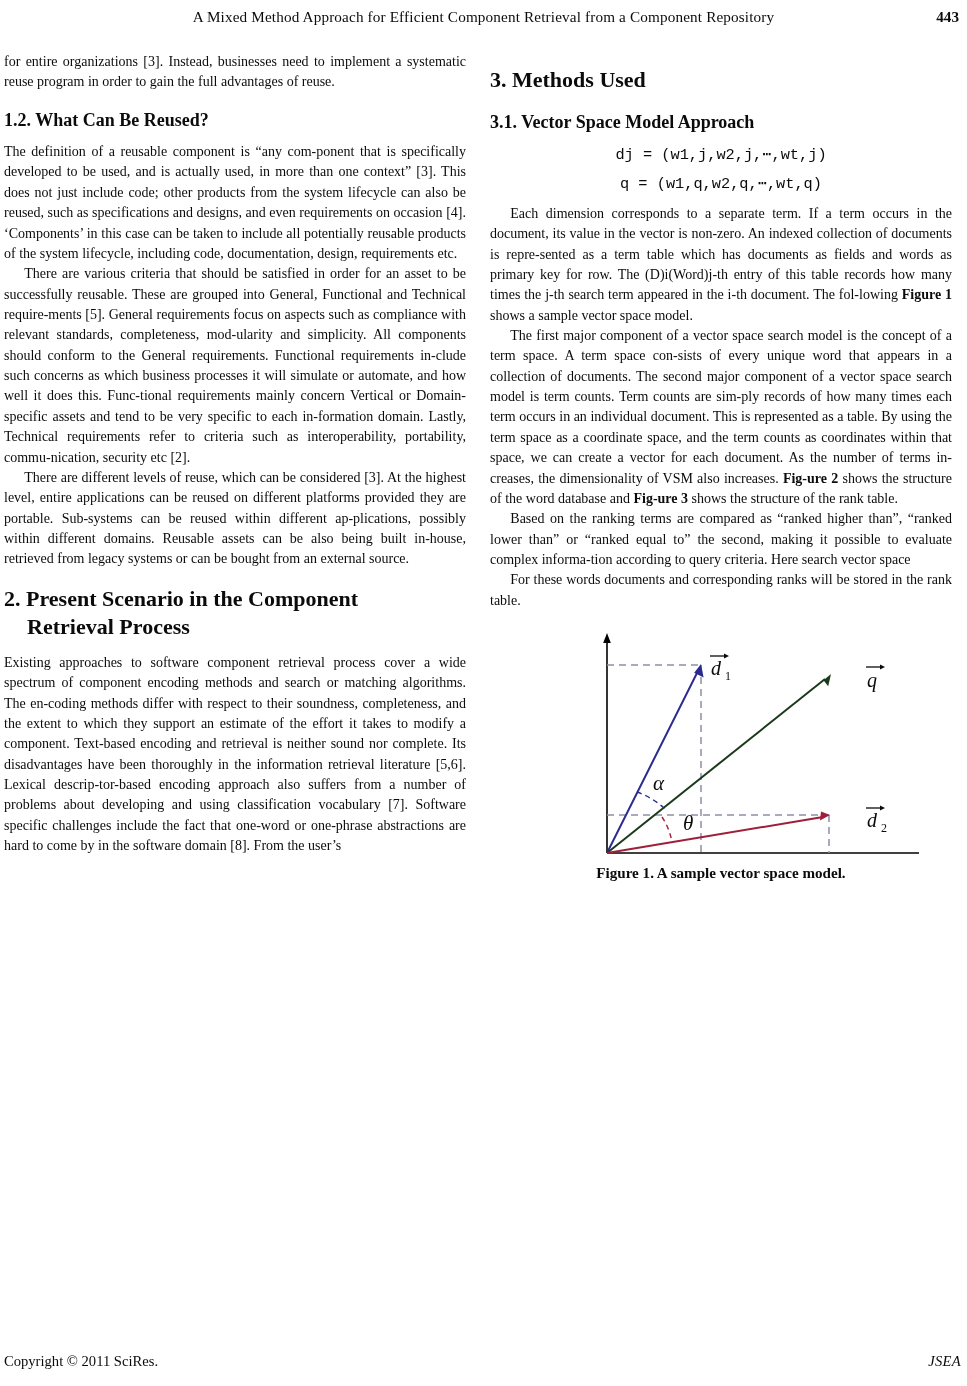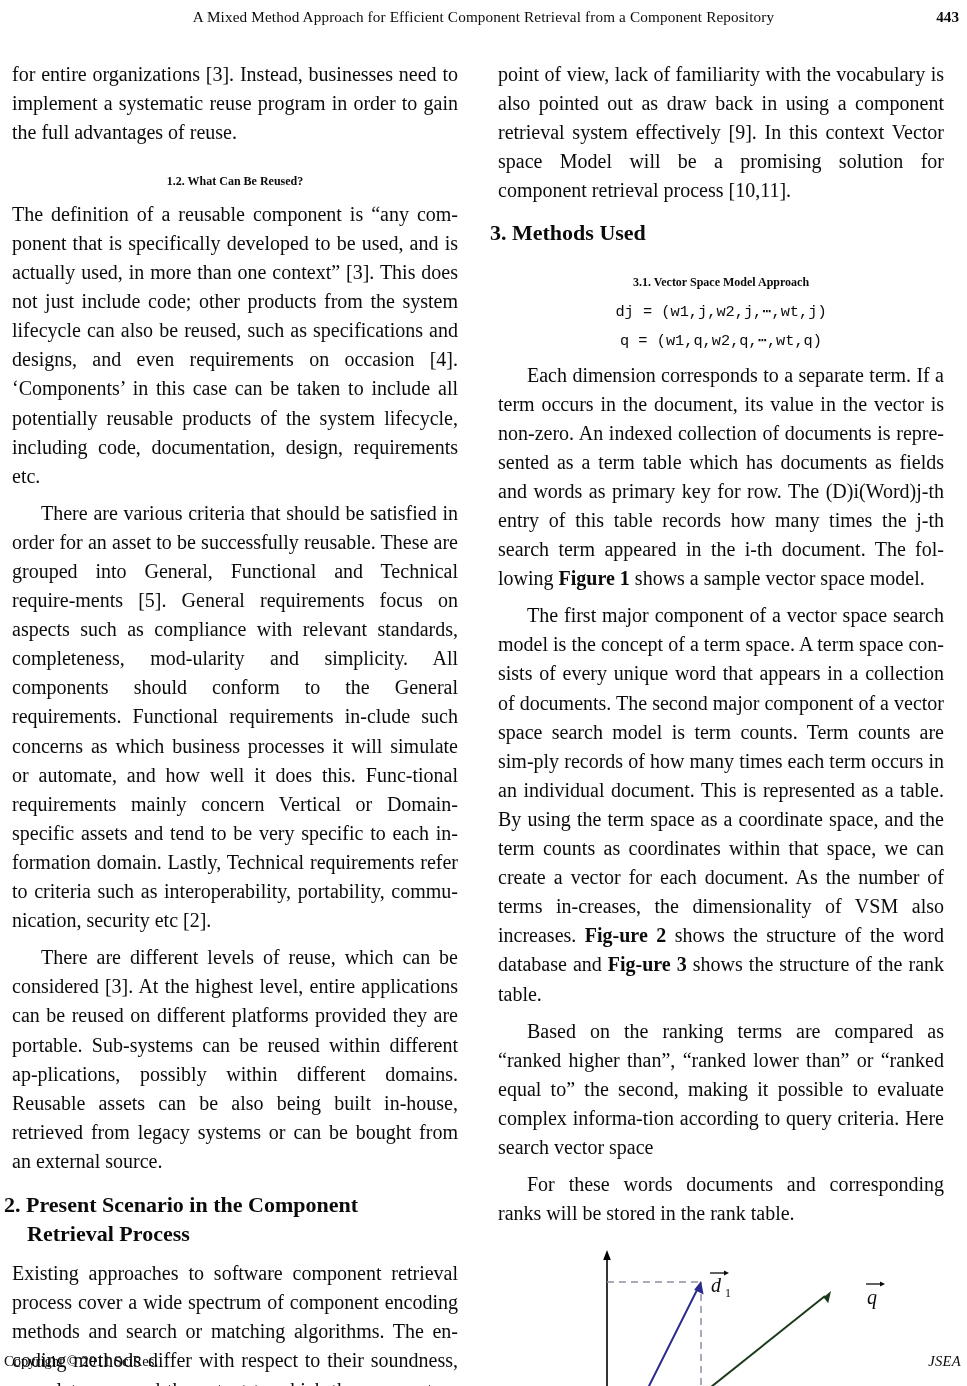--- a/index.html
+++ b/index.html
@@ -58,22 +58,22 @@
     display: flex;
     gap: 24px;
   }
   .col {
     width: 462px;
     flex: 0 0 462px;
     position: relative;
   }
 
   p.body {
-    margin: 8px;
-    font-size: 20px;
+    margin: 0;
+    font-size: 14px;
     line-height: 1.455;
     text-align: justify;
     text-justify: inter-word;
     hyphens: manual;
   }
   p.body + p.body { margin-top: 0; }
   p.indent { text-indent: 1.45em; }
 
   h2.sec {
     margin: 15px 0 11px 0;
@@ -83,25 +83,25 @@
     text-align: left;
   }
   h2.sec.two-line {
     padding-left: 0;
   }
   h2.sec.two-line .l2 {
     display: block;
     padding-left: 1.05em;
   }
   h3.subsec {
-    margin: 27px 0 10px 0;
-    font-size: 12px;
+    margin: 16px 0 10px 0;
+    font-size: 18px;
     font-weight: bold;
     line-height: 1.3;
-    text-align: center;
+    text-align: left;
   }
   h2.sec.tight { margin-top: 14px; margin-bottom: 9px; }
 
   .eq {
     margin: 6px 0 2px 0;
     text-align: center;
     font-size: 15.3px;
     line-height: 1.5;
     font-family: Liberation Mono, monospace;
   }
@@ -170,21 +170,20 @@
         <span class="l1">2. Present Scenario in the Component</span>
         <span class="l2">Retrieval Process</span>
       </h2>
 
       <p class="body">Existing approaches to software component retrieval process cover a wide spectrum of component encoding methods and search or matching algorithms. The en-coding methods differ with respect to their soundness, completeness, and the extent to which they support an estimate of the effort it takes to modify a component. Text-based encoding and retrieval is neither sound nor complete. Its disadvantages have been thoroughly in the information retrieval literature [5,6]. Lexical descrip-tor-based encoding approach also suffers from a number of problems about developing and using classification vocabulary [7]. Software specific challenges include the fact that one-word or one-phrase abstractions are hard to come by in the software domain [8]. From the user’s</p>
 
     </div>
 
     <div class="col">
 
-      <p class="body">point of view, lack of familiarity with the vocabulary is also pointed out as draw back in using a component retrieval system effectively [9]. In this context Vector space Model will be a promising solution for component retrieval process [10,11].</p>
 
       <h2 class="sec tight">3. Methods Used</h2>
 
       <h3 class="subsec">3.1. Vector Space Model Approach</h3>
 
 
       <div class="eq">dj = (w1,j,w2,j,⋯,wt,j)</div>
       <div class="eq last">q = (w1,q,w2,q,⋯,wt,q)</div>
 
       <p class="body indent"><span>Each dimension corresponds to a separate term. If a term occurs in the document, its value in the vector is non-zero. An indexed collection of documents is repre-sented as a term table which has documents as fields and words as primary key for row. The (D)i(Word)j-th entry of this table records how many times the j-th search term appeared in the i-th document. The fol-lowing </span><span class="b">Figure 1</span><span> shows a sample vector space model.</span></p>

